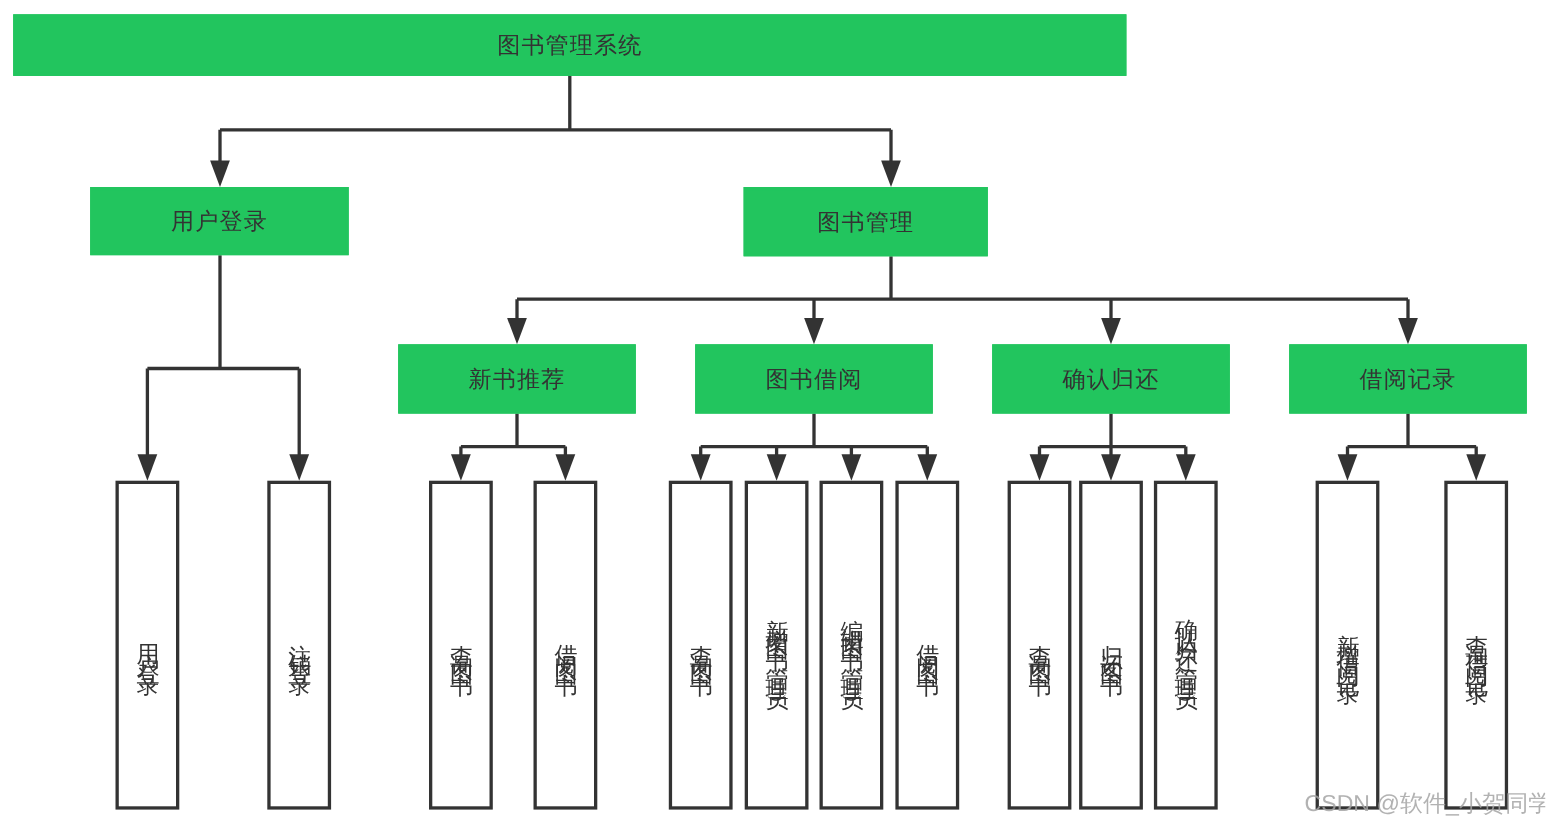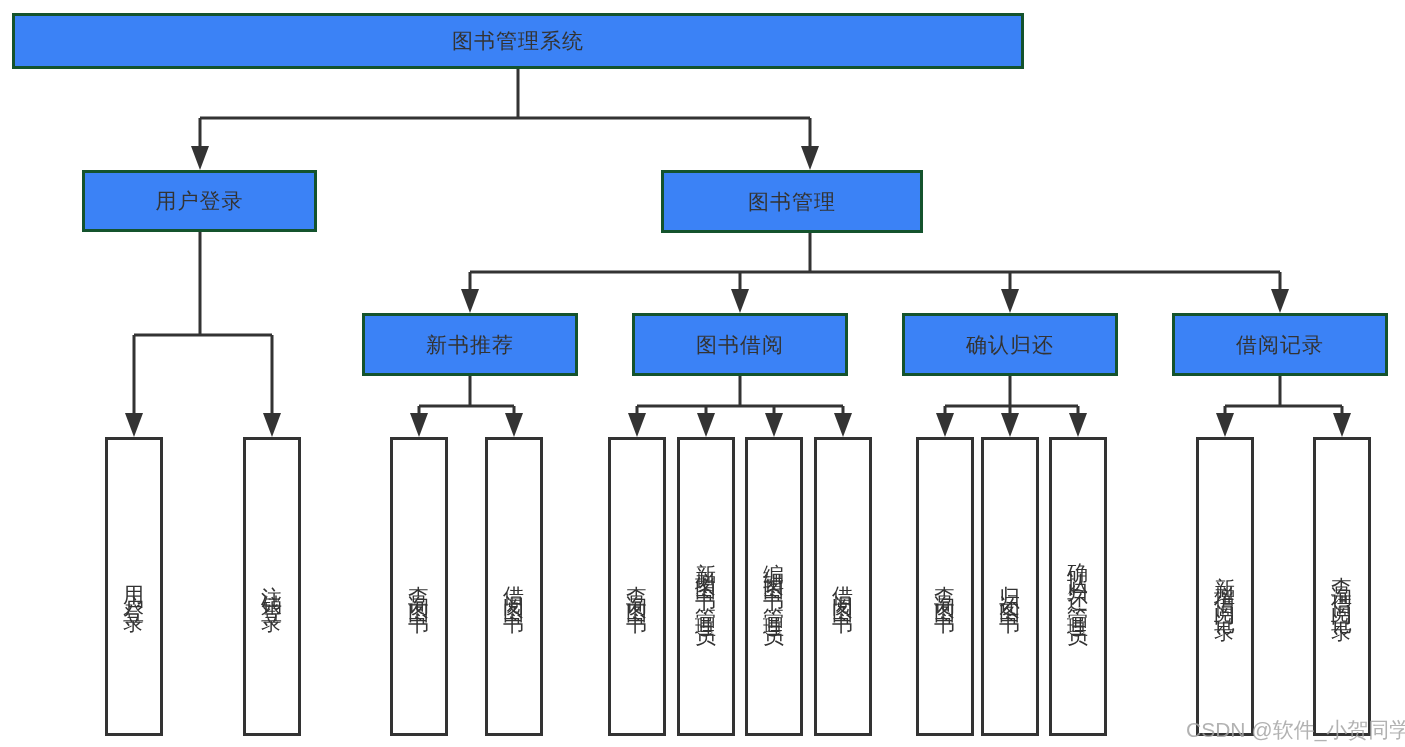--- a/index.html
+++ b/index.html
@@ -13,22 +13,22 @@
   }
   .connector-svg {
     position: absolute;
     left: 0; top: 0;
     width: 1405px; height: 747px;
     pointer-events: none;
   }
   .hbox {
     position: absolute;
     box-sizing: border-box;
-    border: 3px solid #14532d;
-    background: #3b82f6;
+    border: 3px solid #22c55e;
+    background: #22c55e;
     display: flex;
     align-items: center;
     justify-content: center;
     font-size: 21px;
     color: #333333;
     letter-spacing: 1px;
     white-space: nowrap;
   }
   .vbox {
     position: absolute;
@@ -105,21 +105,21 @@
     </g>
   </svg>
 
   <div class="hbox" style="left:12px; top:13px; width:1012px; height:56px;">
     <span>图书管理系统</span>
   </div>
 
   <div class="hbox" style="left:82px; top:170px; width:235px; height:62px;">
     <span>用户登录</span>
   </div>
-  <div class="hbox" style="left:661px; top:170px; width:262px; height:63px;">
+  <div class="hbox" style="left:676px; top:170px; width:222px; height:63px;">
     <span>图书管理</span>
   </div>
 
   <div class="hbox" style="left:362px; top:313px; width:216px; height:63px;">
     <span>新书推荐</span>
   </div>
   <div class="hbox" style="left:632px; top:313px; width:216px; height:63px;">
     <span>图书借阅</span>
   </div>
   <div class="hbox" style="left:902px; top:313px; width:216px; height:63px;">

